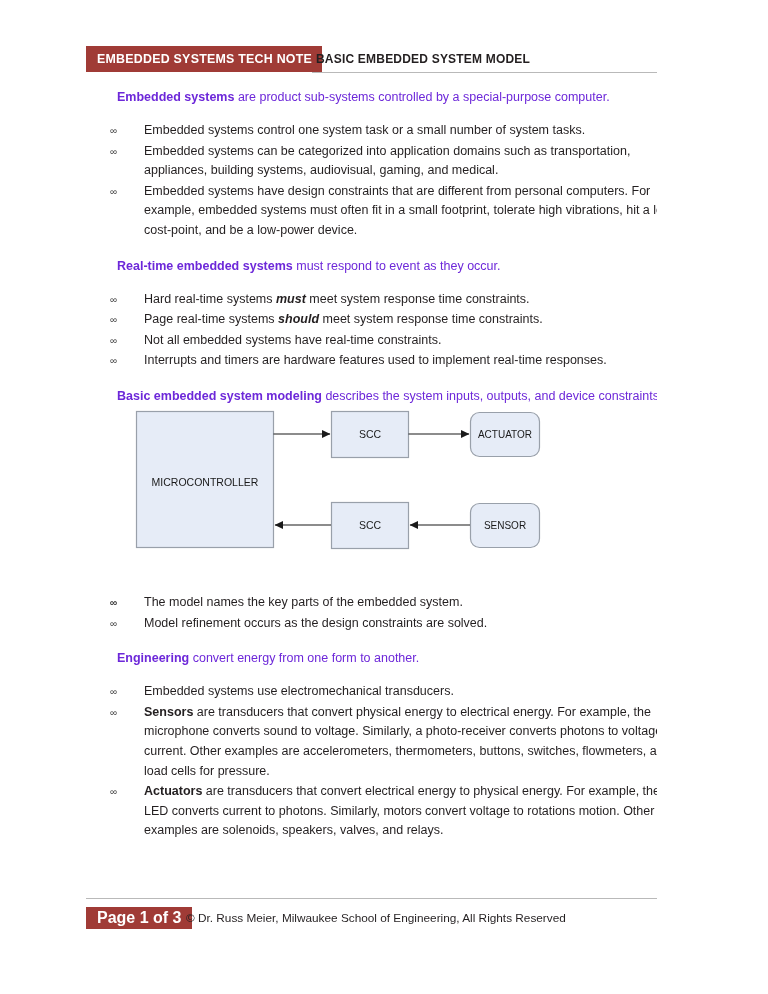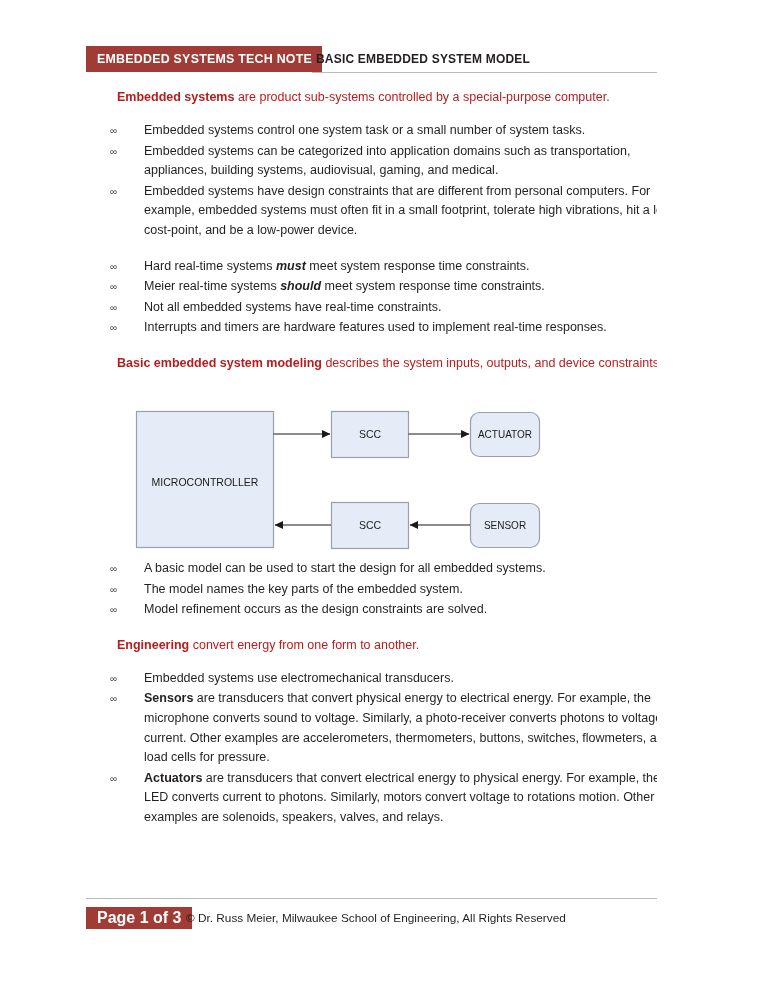--- a/index.html
+++ b/index.html
@@ -71,21 +71,21 @@
   .content {
     position: absolute;
     left: 86px;
     top: 88px;
     width: 600px;
   }
   p.lead {
     margin: 0 0 14px 0;
     font-size: 12.5px;
     line-height: 19px;
-    color: #b91c1c;
+    color: #6d28d9;
     padding-left: 31px;
   }
   p.lead b { font-weight: bold; }
 
   ul.bullets {
     list-style: none;
     margin: 0 0 16px 0;
     padding: 0 0 0 24px;
   }
   ul.bullets li {
@@ -185,49 +185,51 @@
       <li>
         <span class="bullet-glyph">∞</span>
         <span>Embedded systems can be categorized into application domains such as transportation, appliances, building systems, audiovisual, gaming, and medical.</span>
       </li>
       <li>
         <span class="bullet-glyph">∞</span>
         <span>Embedded systems have design constraints that are different from personal computers.  For example, embedded systems must often fit in a small footprint, tolerate high vibrations, hit a low cost-point, and be a low-power device.</span>
       </li>
     </ul>
 
+    <p class="lead">
+      <b>Real-time embedded systems</b><span> must respond to event as they occur.</span>
+    </p>
     <ul class="bullets">
       <li>
         <span class="bullet-glyph">∞</span>
         <span>Hard real-time systems </span><span class="bi">must</span><span> meet system response time constraints.</span>
       </li>
       <li>
         <span class="bullet-glyph">∞</span>
-        <span>Meier real-time systems </span><span class="bi">should</span><span> meet system response time constraints.</span>
+        <span>Page real-time systems </span><span class="bi">should</span><span> meet system response time constraints.</span>
       </li>
       <li>
         <span class="bullet-glyph">∞</span>
         <span>Not all embedded systems have real-time constraints.</span>
       </li>
       <li>
         <span class="bullet-glyph">∞</span>
         <span>Interrupts and timers are hardware features used to implement real-time responses.</span>
       </li>
     </ul>
 
     <p class="lead">
       <b>Basic embedded system modeling</b><span> describes the system inputs, outputs, and device constraints.</span>
     </p>
 
     <div style="height:172px"></div>
 
     <ul class="bullets">
       <li>
         <span class="bullet-glyph">∞</span>
-        <span>A basic model can be used to start the design for all embedded systems.</span>
       </li>
       <li>
         <span class="bullet-glyph">∞</span>
         <span>The model names the key parts of the embedded system.</span>
       </li>
       <li>
         <span class="bullet-glyph">∞</span>
         <span>Model refinement occurs as the design constraints are solved.</span>
       </li>
     </ul>

